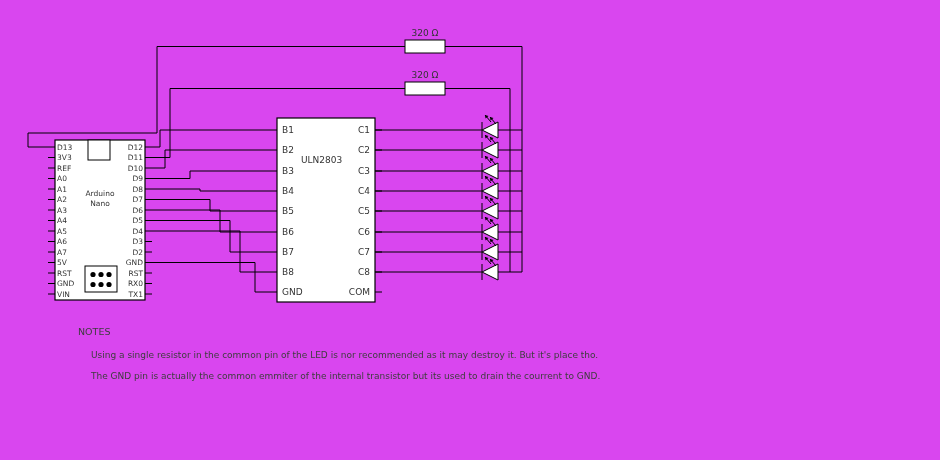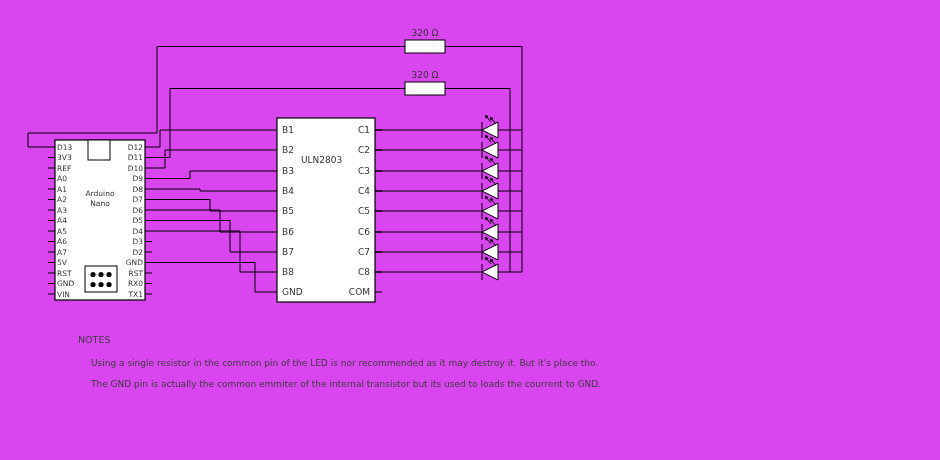--- a/index.html
+++ b/index.html
@@ -12,21 +12,21 @@
   .pe{text-anchor:end;}
   .pc{text-anchor:middle;}
   .wire{fill:none;stroke:#000000;stroke-width:1;}
   .box{fill:#ffffff;stroke:#000000;stroke-width:1.2;}
   .comp{fill:#ffffff;stroke:#000000;stroke-width:1;}
   .stub{fill:none;stroke:#000000;stroke-width:1;}
   .dot{fill:#000000;stroke:none;}
   .arrowline{fill:none;stroke:#000000;stroke-width:1;}
   .arrowhead{fill:#000000;stroke:none;}
   .ledtri{fill:#ffffff;stroke:#000000;stroke-width:1;}
-  .notes{position:absolute;left:78px;top:334px;color:#3d3d3d;}
+  .notes{position:absolute;left:78px;top:326px;color:#3d3d3d;}
   .notes-heading{font-size:9.5px;margin-bottom:8px;}
   .note-line{font-size:9px;line-height:21px;padding-left:13px;white-space:nowrap;}
 </style>
 </head>
 <body>
 
 <div class="canvas">
 
 <svg width="940" height="460" viewBox="0 0 940 460">
 
@@ -208,16 +208,16 @@
       <path class="arrowline" d="M491,-8 L485,-15 M496,-6 L490,-13"></path>
       <polygon class="arrowhead" points="485,-15 488.5,-14 485.5,-11.4"></polygon>
       <polygon class="arrowhead" points="490,-13 493.5,-12 490.5,-9.4"></polygon>
     </g>
   </g>
 </svg>
 
   <div class="notes">
     <div class="notes-heading">NOTES</div>
     <div class="note-line">Using a single resistor in the common pin of the LED is nor recommended as it may destroy it. But it's place tho.</div>
-    <div class="note-line">The GND pin is actually the common emmiter of the internal transistor but its used to loads the courrent to GND.</div>
+    <div class="note-line">The GND pin is actually the common emmiter of the internal transistor but its used to drain the courrent to GND.</div>
   </div>
 
 </div>
 
 </body></html>

